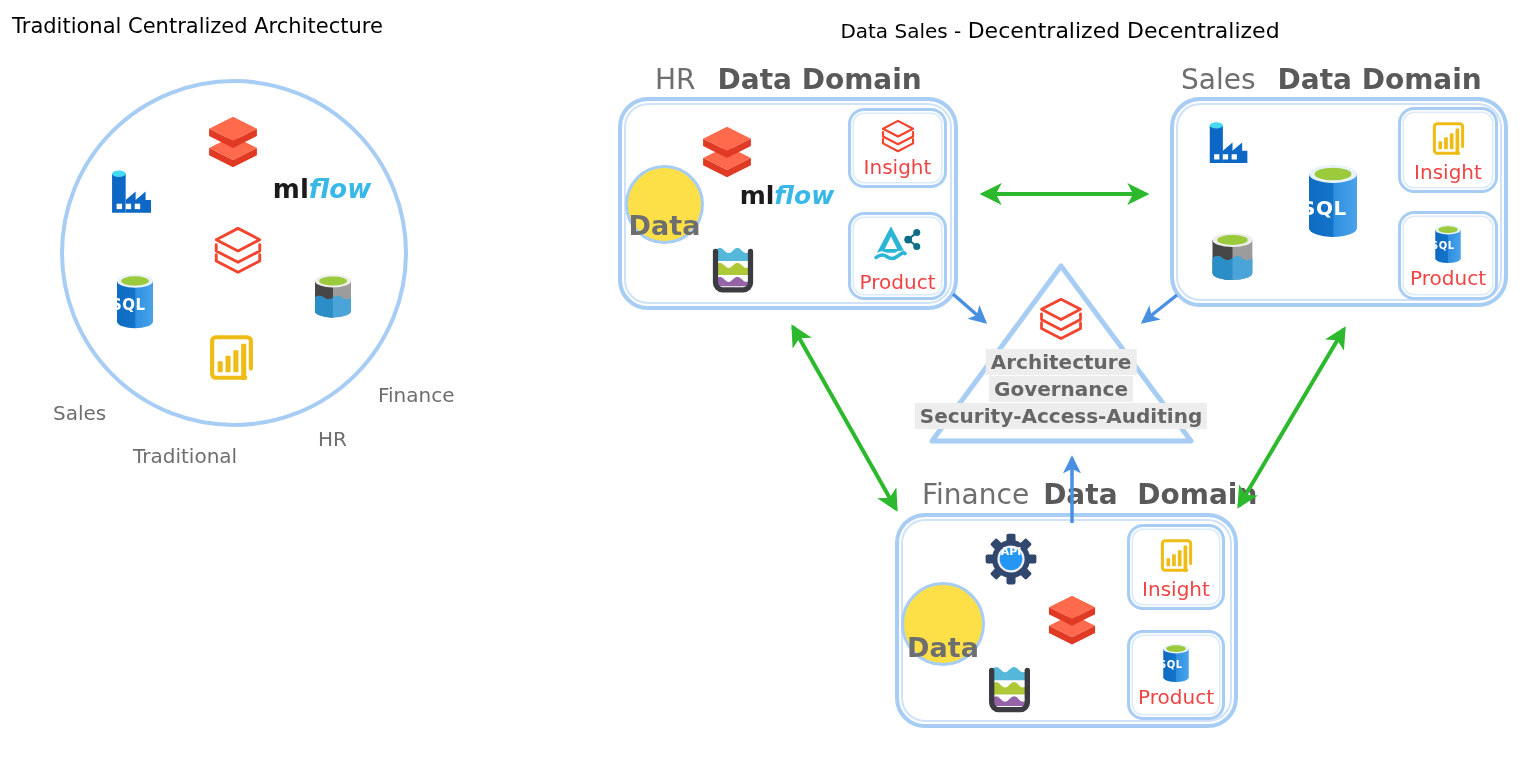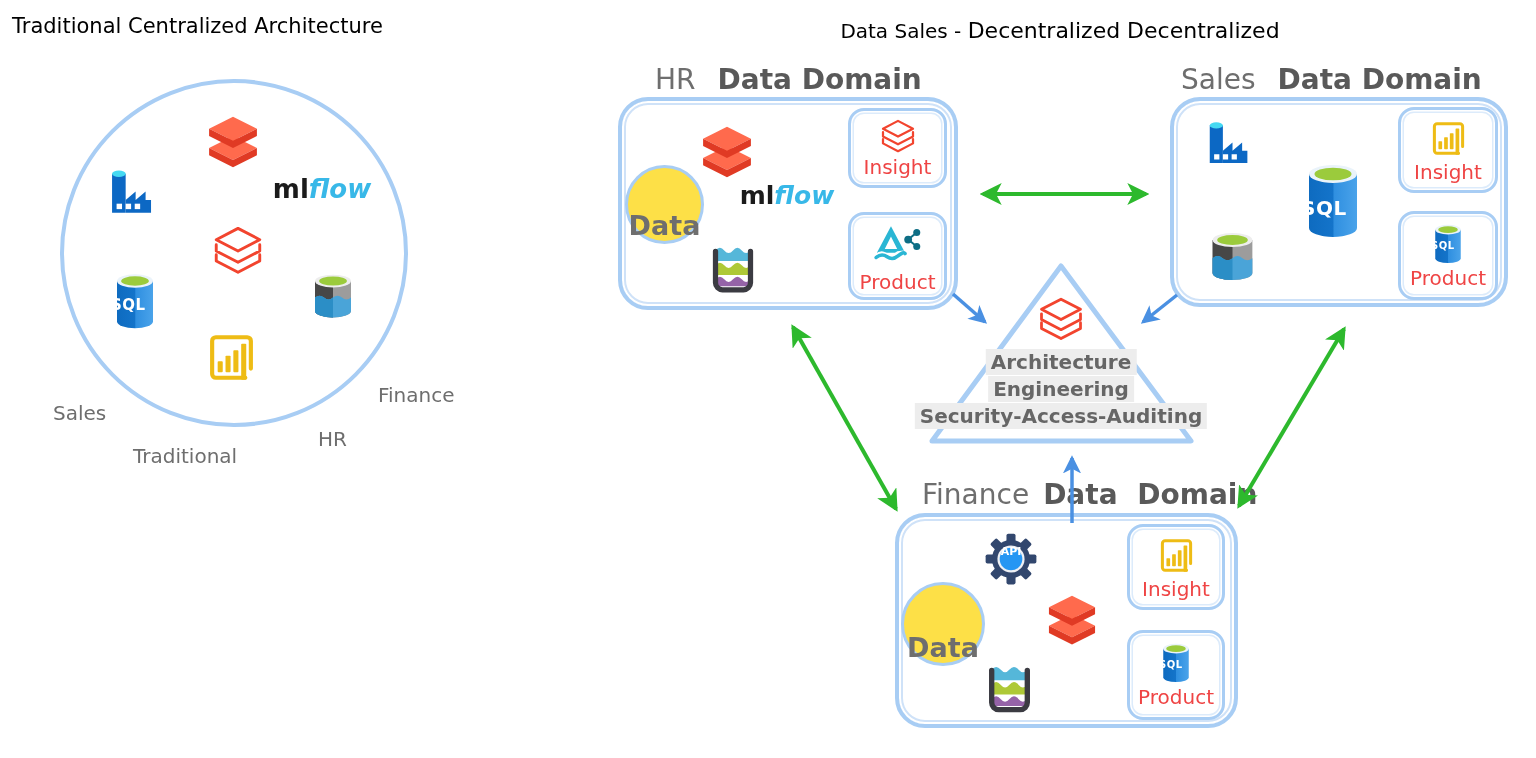--- a/index.html
+++ b/index.html
@@ -197,21 +197,21 @@
       <line x1="953" y1="294" x2="985" y2="322" stroke="#4a90e2" stroke-width="3.5" marker-end="url(#mbe)"></line>
       <line x1="1177" y1="295" x2="1143" y2="322" stroke="#4a90e2" stroke-width="3.5" marker-end="url(#mbe)"></line>
       <line x1="1072" y1="523" x2="1072" y2="458" stroke="#4a90e2" stroke-width="3.5" marker-end="url(#mbe)"></line>
     </svg>
 
     <div class="icon" style="left:1035px;top:295px">
       <svg width="52" height="49" viewBox="0 0 64 58">
           <use href="#i-dbx-outline" stroke="#f2442e" stroke-width="3.4"></use>
         </svg></div>
     <div class="gov-line" style="left:1061px;top:349px">Architecture</div>
-    <div class="gov-line" style="left:1061px;top:376px">Engineering</div>
+    <div class="gov-line" style="left:1061px;top:376px">Governance</div>
     <div class="gov-line" style="left:1061px;top:403px">Security-Access-Auditing</div>
 
     <div class="data-circle" style="left:625px;top:165px;width:73px;height:73px">
       <span>Data</span>
       </div>
     <div class="icon" style="left:697px;top:124px">
       <svg width="60" height="57" viewBox="0 0 64 62">
           <use href="#i-dbx-solid"></use>
         </svg></div>
     <div class="mlflow" style="left:725px;top:182px;width:124px;font-size:25px">

